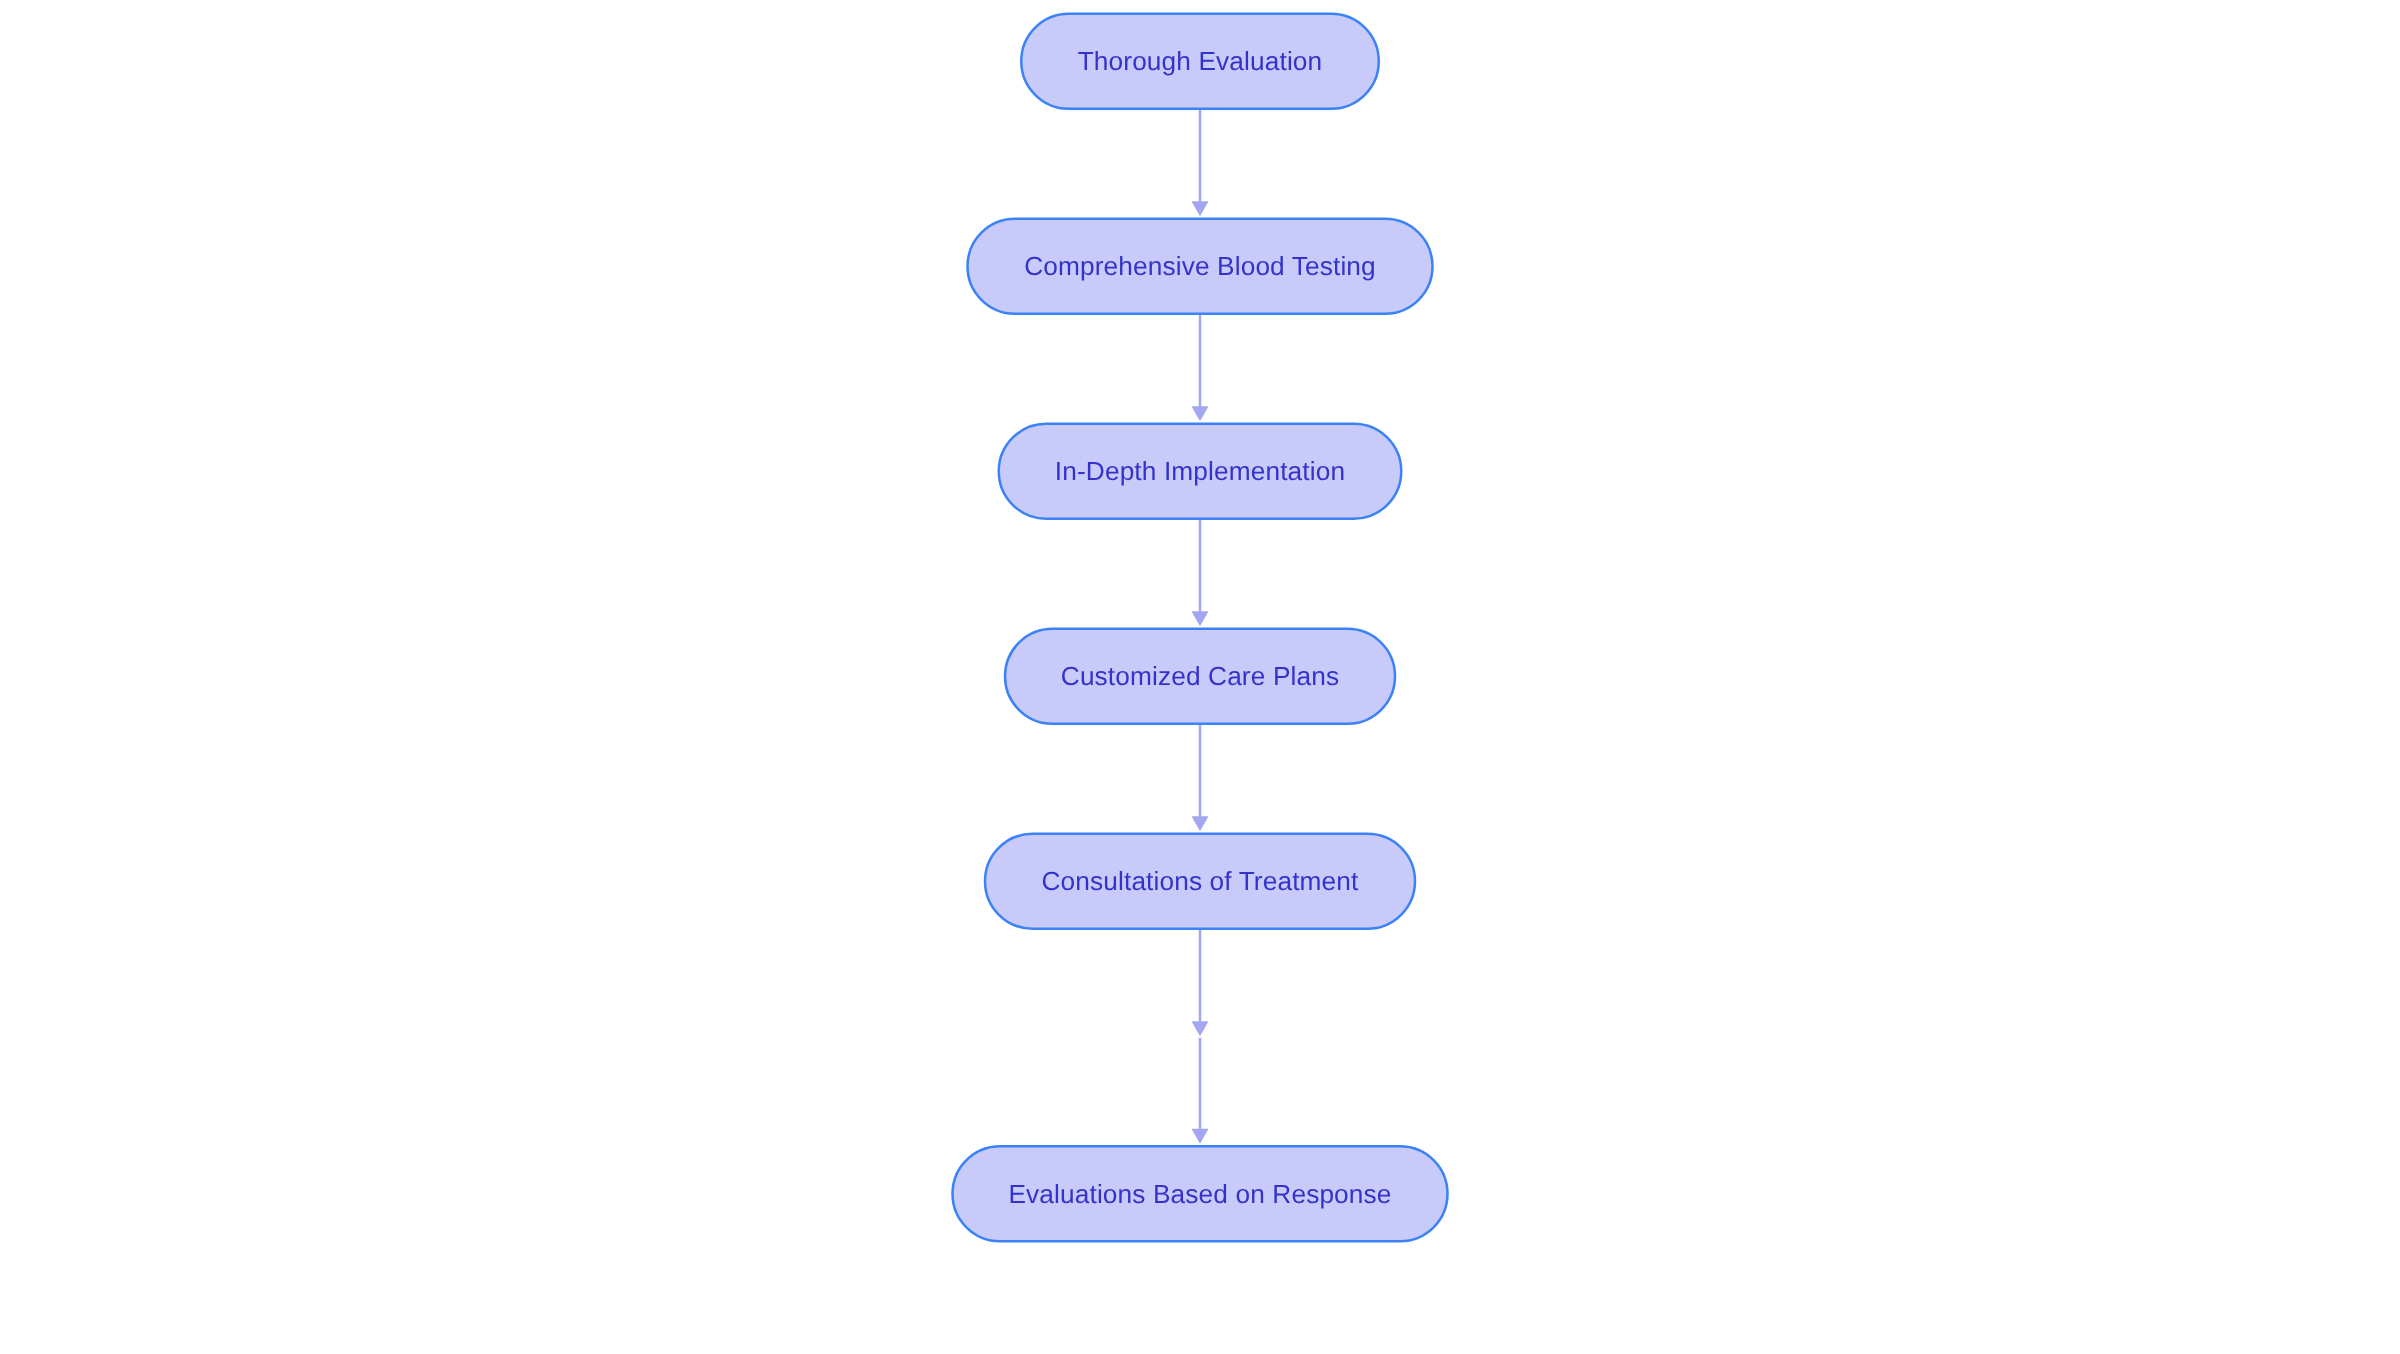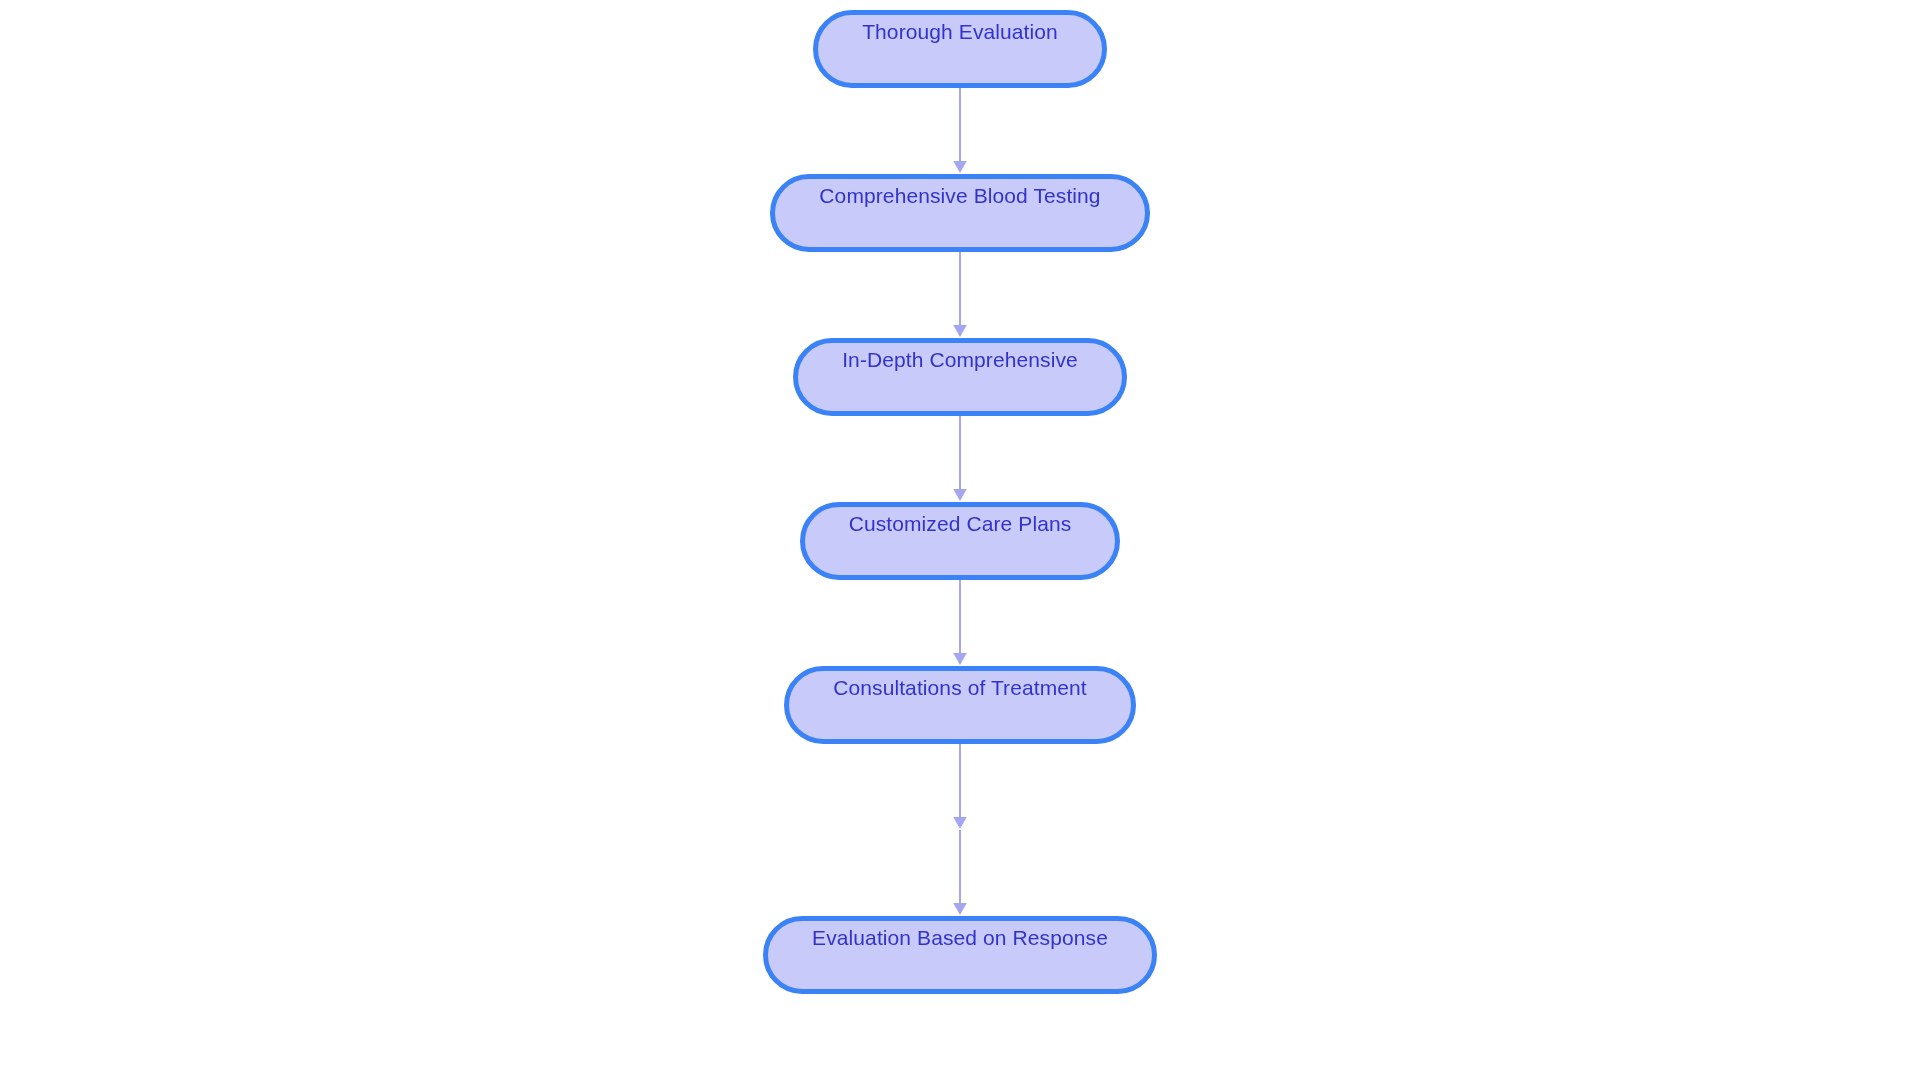--- a/index.html
+++ b/index.html
@@ -27,25 +27,26 @@
     height: 1083px;
     display: flex;
     flex-direction: column;
     align-items: center;
     padding-top: 10px;
   }
 
   .node {
     height: 78px;
     display: flex;
+    align-items: center;
     justify-content: center;
     background: #c8caf9;
-    border: 5px solid #3b82f6;
+    border: 2px solid #3b82f6;
     border-radius: 39px;
-    padding: 6px 44px;
+    padding: 16px 44px;
     flex: 0 0 auto;
   }
 
   .node-label {
     font-family: "Liberation Sans", sans-serif;
     font-size: 21px;
     font-weight: 400;
     color: #3333cc;
     line-height: 1;
     white-space: nowrap;
@@ -86,21 +87,21 @@
     <div class="node">
       <span class="node-label">Comprehensive Blood Testing</span>
     </div>
 
     <svg class="connector" viewBox="0 0 16 86" xmlns="http://www.w3.org/2000/svg">
       <line class="conn-line" x1="8" y1="0" x2="8" y2="74"></line>
       <polygon class="conn-head" points="1.2,73 14.8,73 8,85"></polygon>
     </svg>
 
     <div class="node">
-      <span class="node-label">In-Depth Comprehensive</span>
+      <span class="node-label">In-Depth Implementation</span>
     </div>
 
     <svg class="connector" viewBox="0 0 16 86" xmlns="http://www.w3.org/2000/svg">
       <line class="conn-line" x1="8" y1="0" x2="8" y2="74"></line>
       <polygon class="conn-head" points="1.2,73 14.8,73 8,85"></polygon>
     </svg>
 
     <div class="node">
       <span class="node-label">Customized Care Plans</span>
     </div>
@@ -119,17 +120,17 @@
       <polygon class="conn-head" points="1.2,73 14.8,73 8,85"></polygon>
     </svg>
 
 
     <svg class="connector" viewBox="0 0 16 86" xmlns="http://www.w3.org/2000/svg">
       <line class="conn-line" x1="8" y1="0" x2="8" y2="74"></line>
       <polygon class="conn-head" points="1.2,73 14.8,73 8,85"></polygon>
     </svg>
 
     <div class="node">
-      <span class="node-label">Evaluation Based on Response</span>
+      <span class="node-label">Evaluations Based on Response</span>
     </div>
 
   </div>
 </div>
 
 </body></html>

